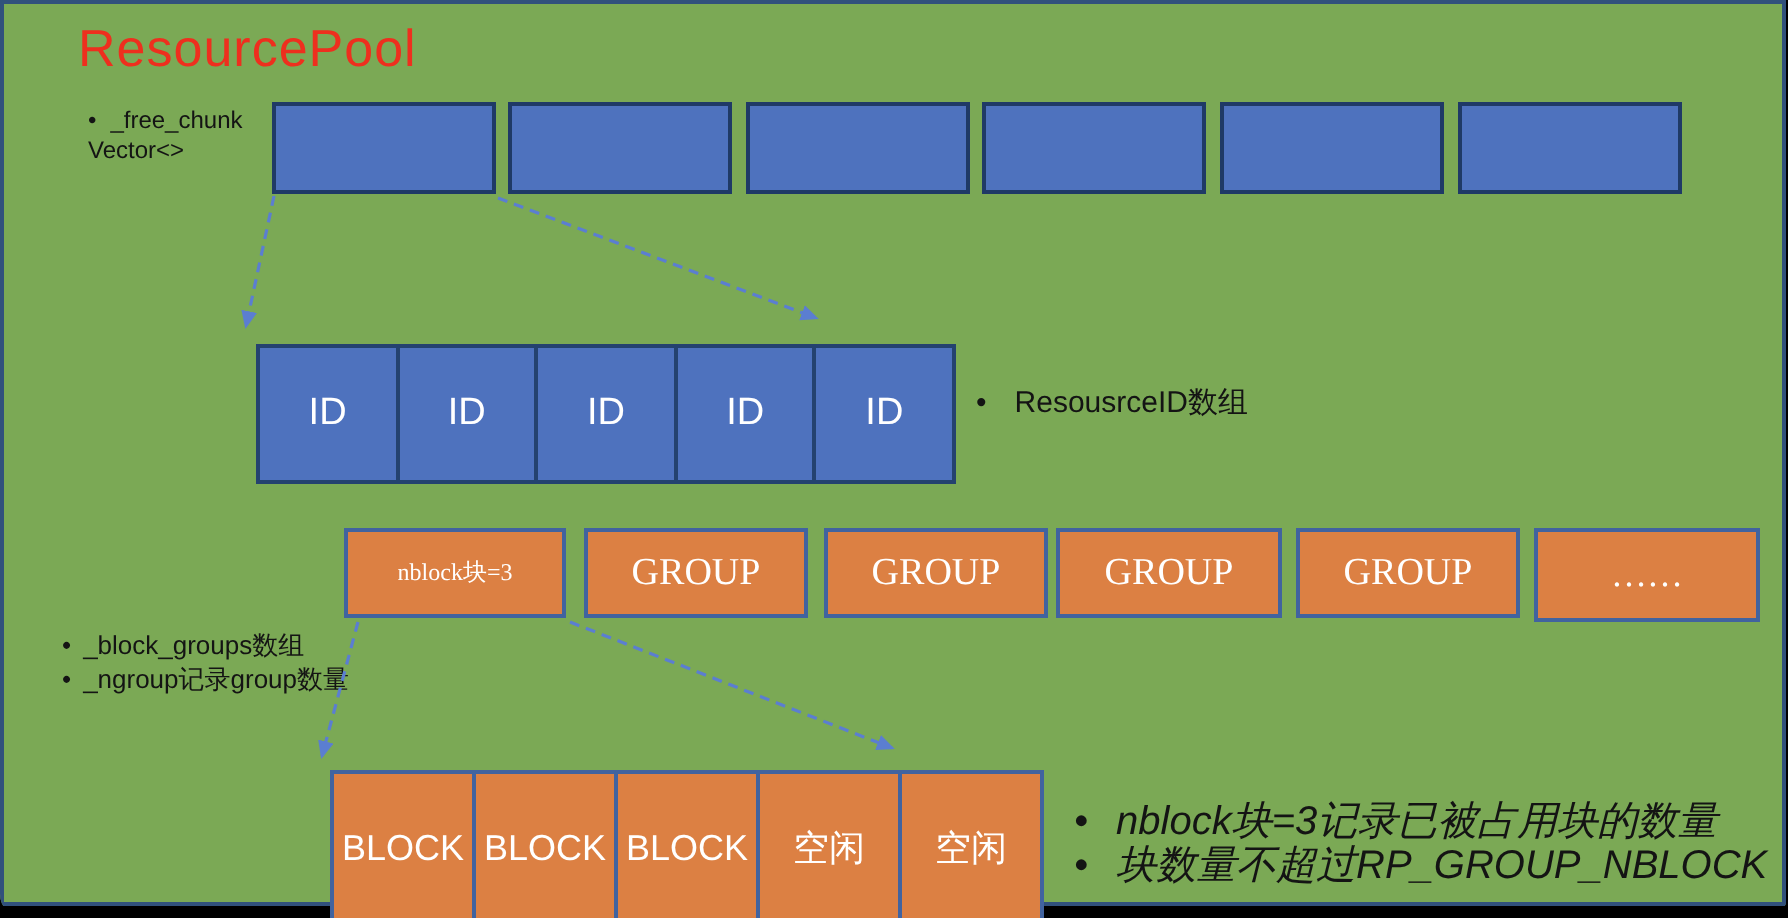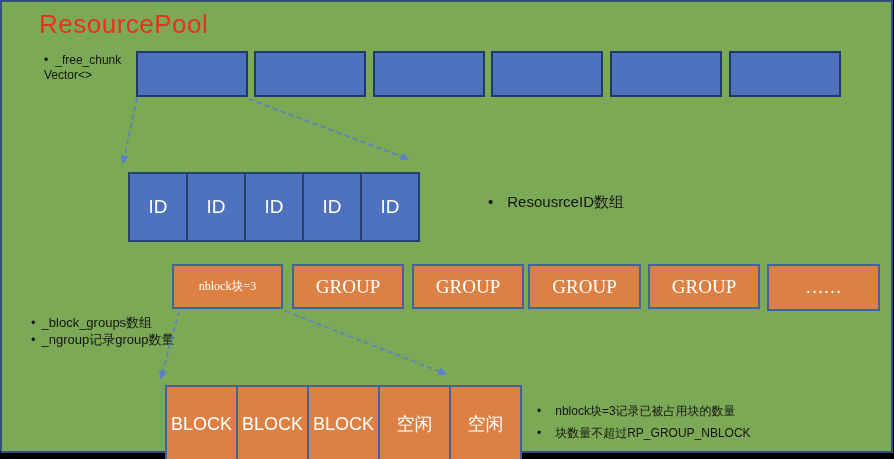--- a/index.html
+++ b/index.html
@@ -17,21 +17,21 @@
     position:absolute; left:39px; top:9px;
     font-size:26px; color:#EE2F1E; letter-spacing:0.5px;
   }
   
   .chunk-box {
     position:absolute; top:51px; width:112px; height:46px;
     background:#4E72BE; border:2px solid #1F3A66;
   }
   
   #id-row {
-    position:absolute; left:128px; top:172px; width:292px; height:70px;
+    position:absolute; left:128px; top:172px; width:350px; height:70px;
     display:flex; background:#4E72BE; border:2px solid #24426F;justify-content:space-between;
   }
   .id-cell {
     flex:1; display:flex; align-items:center; justify-content:center;
     color:#fff; font-size:19px; border-left:2px solid #24426F;
   }
   .id-cell:first-child { border-left:none; }
   
   .group-box {
     position:absolute; top:264px; height:45px;
@@ -60,21 +60,21 @@
   .note { position:absolute; color:#141414; }
   .note-line { display:flex; align-items:flex-start; }
   .bullet { flex:0 0 auto; }
   .bullet::before { content:"\2022"; }
   #note-free-chunk { left:44px; top:53px; font-size:12px; line-height:15px;text-align:right; }
   #note-free-chunk .bullet { margin-right:7px; }
   #note-nfree { left:488px; top:192px; font-size:15px; line-height:19px; }
   #note-nfree .bullet { margin-right:14px; }
   #note-block-groups { left:31px; top:268px; font-size:13px; line-height:17px;margin-top:46px; }
   #note-block-groups .bullet { margin-right:6px; }
-  #note-bottom { left:537px; top:400px; font-size:12px; line-height:22px; }
+  #note-bottom { left:537px; top:400px; font-size:20px; line-height:22px;font-style:italic; }
   #note-bottom .bullet { margin-right:14px; }
   
   #arrows {
     position:absolute; left:0; top:0; width:894px; height:459px;
     pointer-events:none;
   }
   #arrows line {
     stroke:#5B7ED1; stroke-width:1.6; stroke-dasharray:5 3.5;
   }
 </style>

